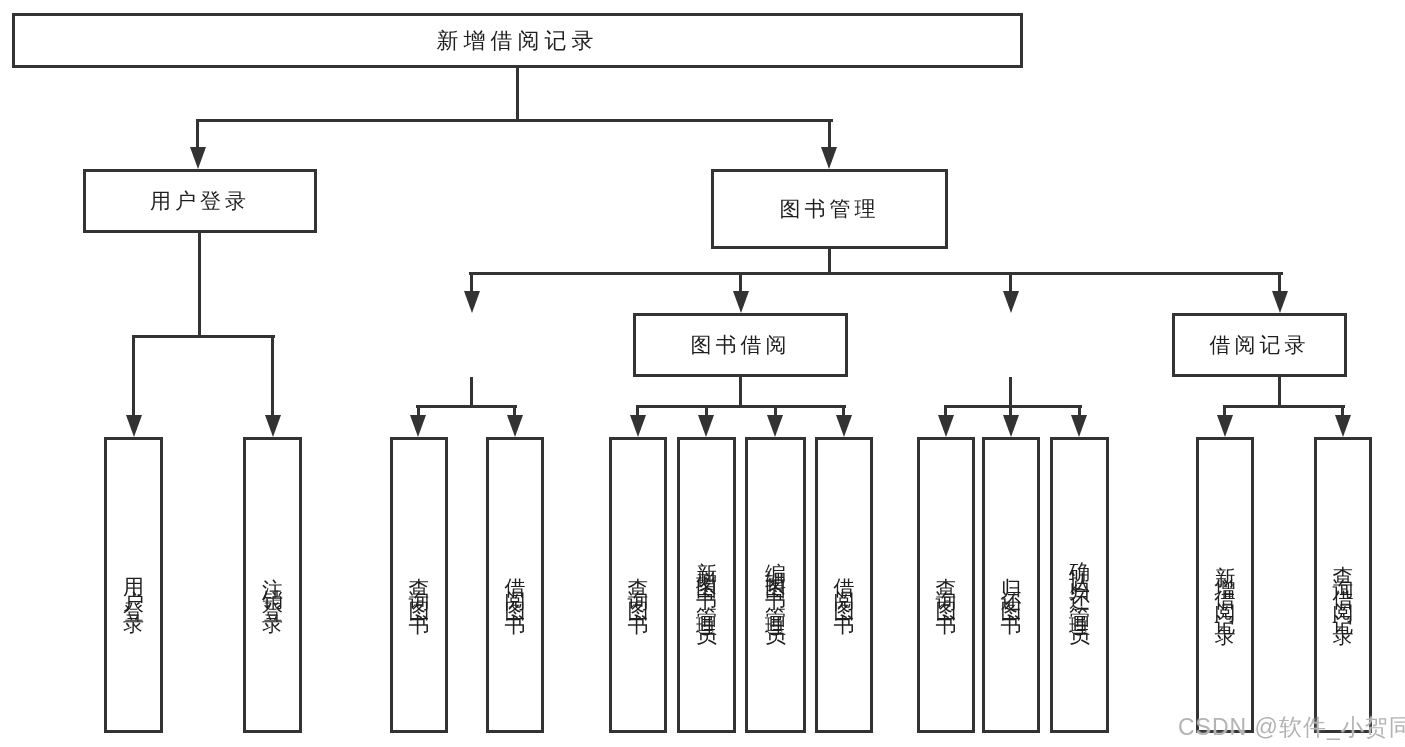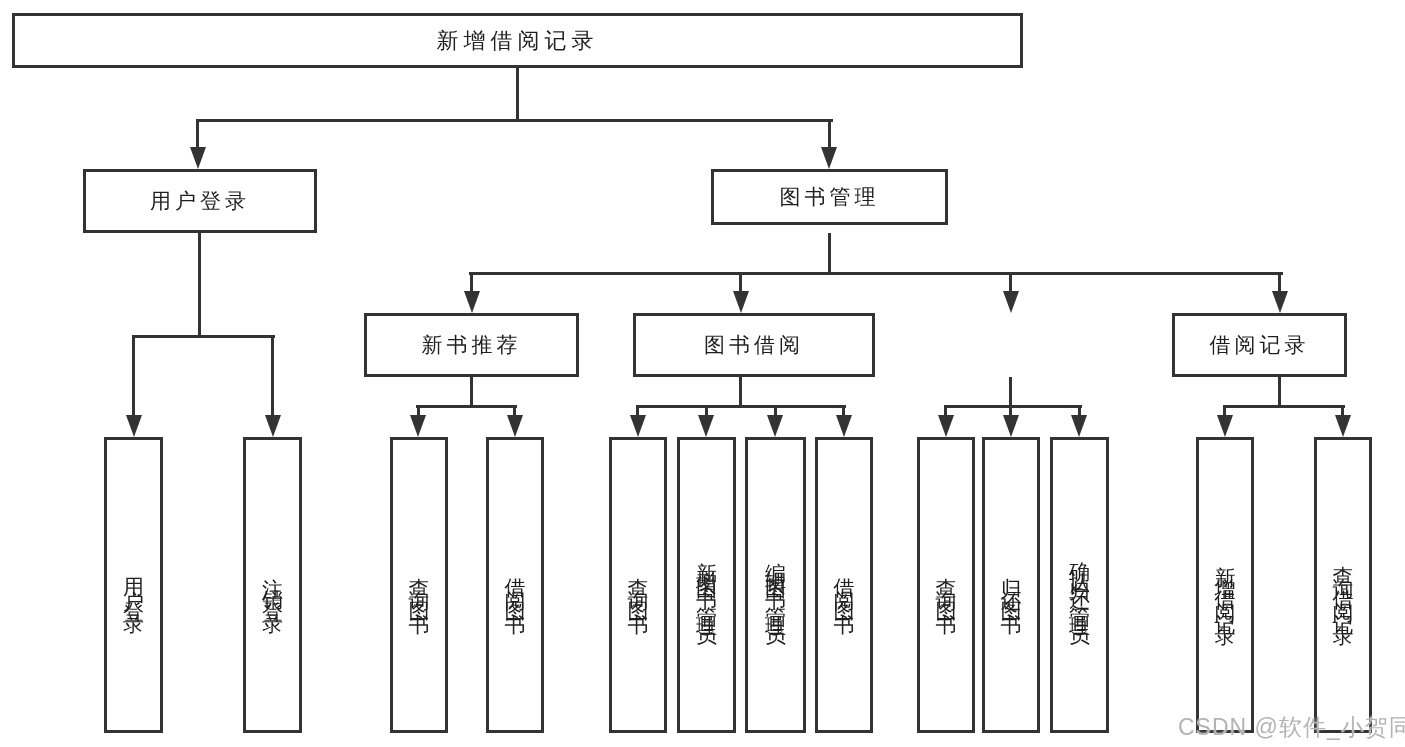--- a/index.html
+++ b/index.html
@@ -93,28 +93,25 @@
   <div class="ah" style="left:1217px;top:415px"></div>
   <div class="ah" style="left:1335px;top:415px"></div>
 
   <div class="node root" style="left:12px;top:13px;width:1011px;height:55px">
     <span>新增借阅记录</span>
   </div>
 
   <div class="node" style="left:83px;top:169px;width:234px;height:64px">
     <span>用户登录</span>
   </div>
-  <div class="node" style="left:711px;top:169px;width:237px;height:56px">
+  <div class="node" style="left:711px;top:169px;width:237px;height:80px">
     <span>图书管理</span>
   </div>
 
-  <div class="node" style="left:364px;top:313px;width:215px;height:64px">
-    <span>新书推荐</span>
-  </div>
-  <div class="node" style="left:633px;top:313px;width:242px;height:64px">
+  <div class="node" style="left:633px;top:313px;width:215px;height:64px">
     <span>图书借阅</span>
   </div>
   <div class="node" style="left:1172px;top:313px;width:175px;height:64px">
     <span>借阅记录</span>
   </div>
 
   <div class="vnode" style="left:104px;top:437px;width:59px;height:296px">
     <span>用户登录</span>
   </div>
   <div class="vnode" style="left:243px;top:437px;width:59px;height:296px">

